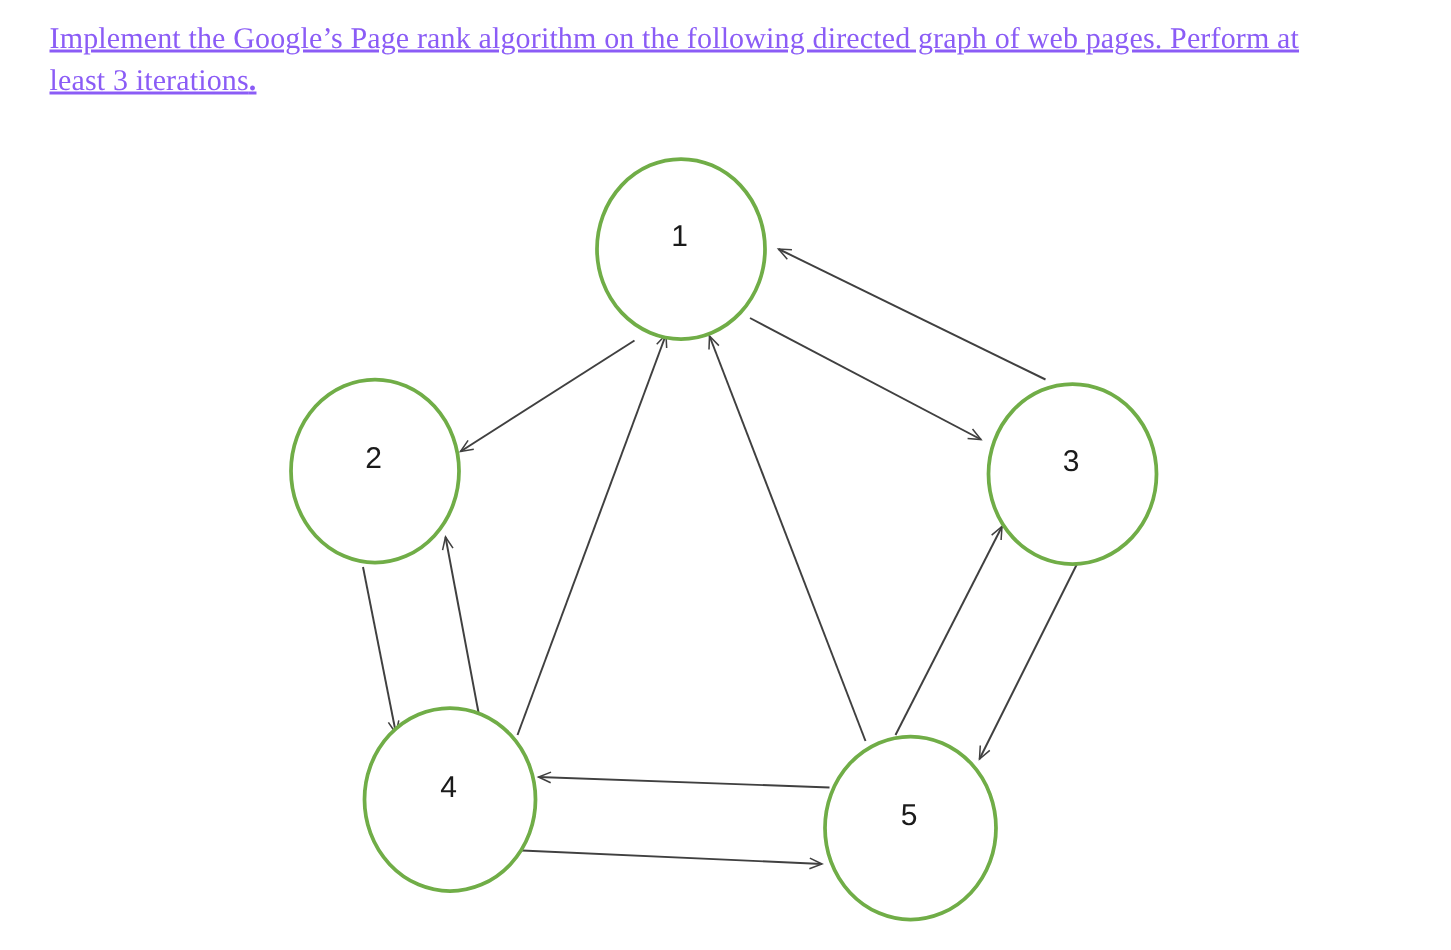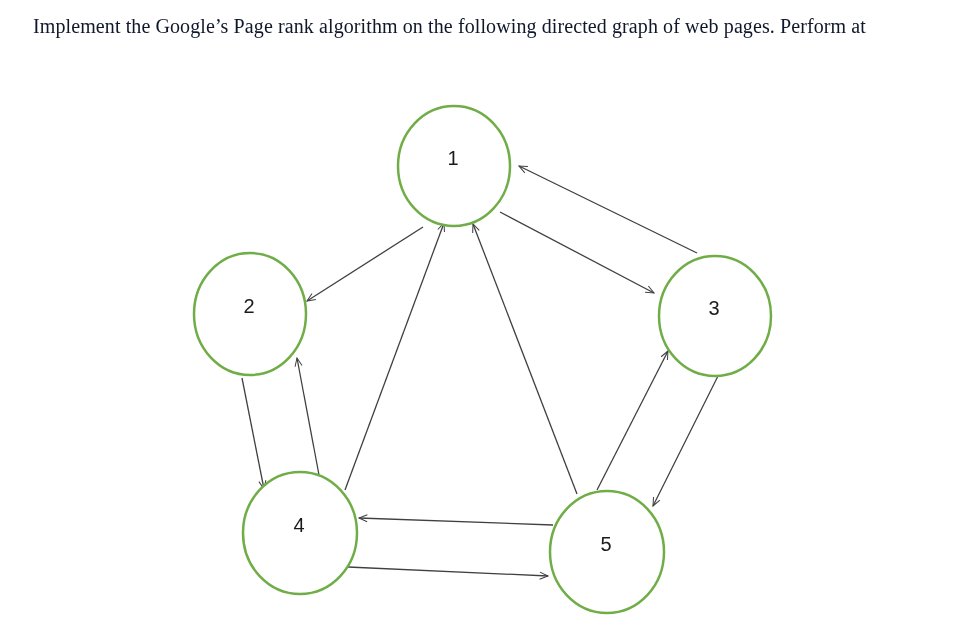--- a/index.html
+++ b/index.html
@@ -15,22 +15,23 @@
     overflow: hidden;
     font-family: "Liberation Serif", serif;
   }
   .question-text {
     position: absolute;
     left: 33px;
     top: 12px;
     width: 915px;
     font-size: 20px;
     line-height: 28px;
-    color: #0f172a;
+    color: #8b5cf6;
     letter-spacing: 0.1px;
+    text-decoration: underline;
   }
   .question-text p {
     margin: 0;
   }
   .bold-period {
     font-weight: bold;
   }
   .graph-svg {
     position: absolute;
     left: 0;
@@ -42,20 +43,21 @@
     fill: #1a1a1a;
   }
 </style>
 </head>
 <body>
 
 <div class="page">
 
   <div class="question-text">
     <p>Implement the Google’s Page rank algorithm on the following directed graph of web pages. Perform at</p>
+    <p><span>least 3 iterations</span><span class="bold-period">.</span></p>
   </div>
 
   <svg class="graph-svg" width="967" height="633" viewBox="0 0 967 633" xmlns="http://www.w3.org/2000/svg">
     <defs>
       <marker id="arrowhead" viewBox="0 0 14 14" refX="12" refY="7" markerWidth="11" markerHeight="11" orient="auto" markerUnits="userSpaceOnUse">
         <path d="M1.5,2.5 L12,7 L1.5,11.5" fill="none" stroke="#404040" stroke-width="1.3"></path>
       </marker>
     </defs>
     <g id="edges-layer">
         <line x1="423" y1="227" x2="307" y2="301" stroke="#404040" stroke-width="1.3" marker-end="url(#arrowhead)"></line>

